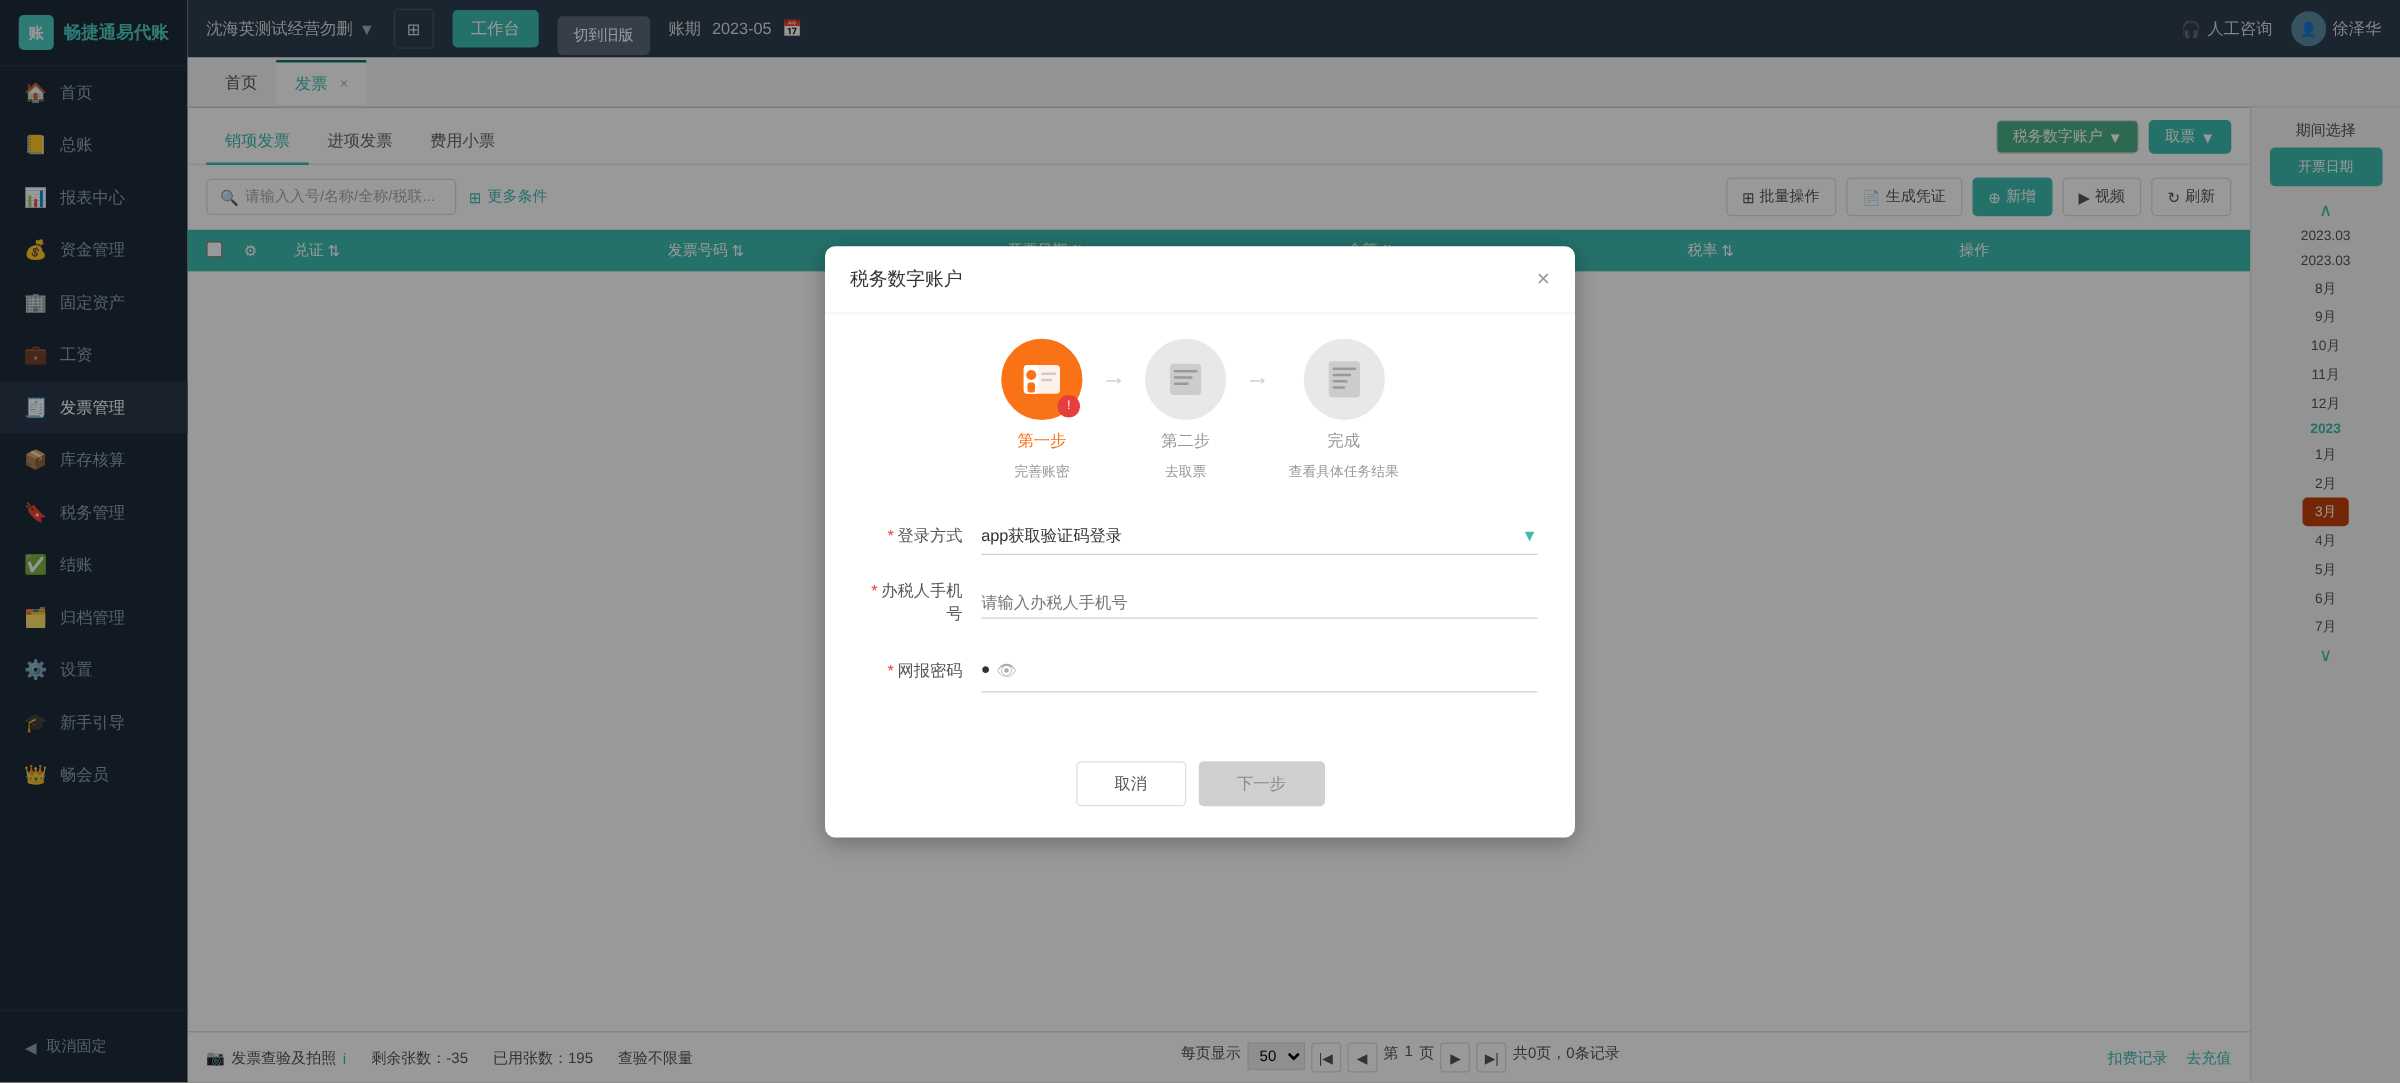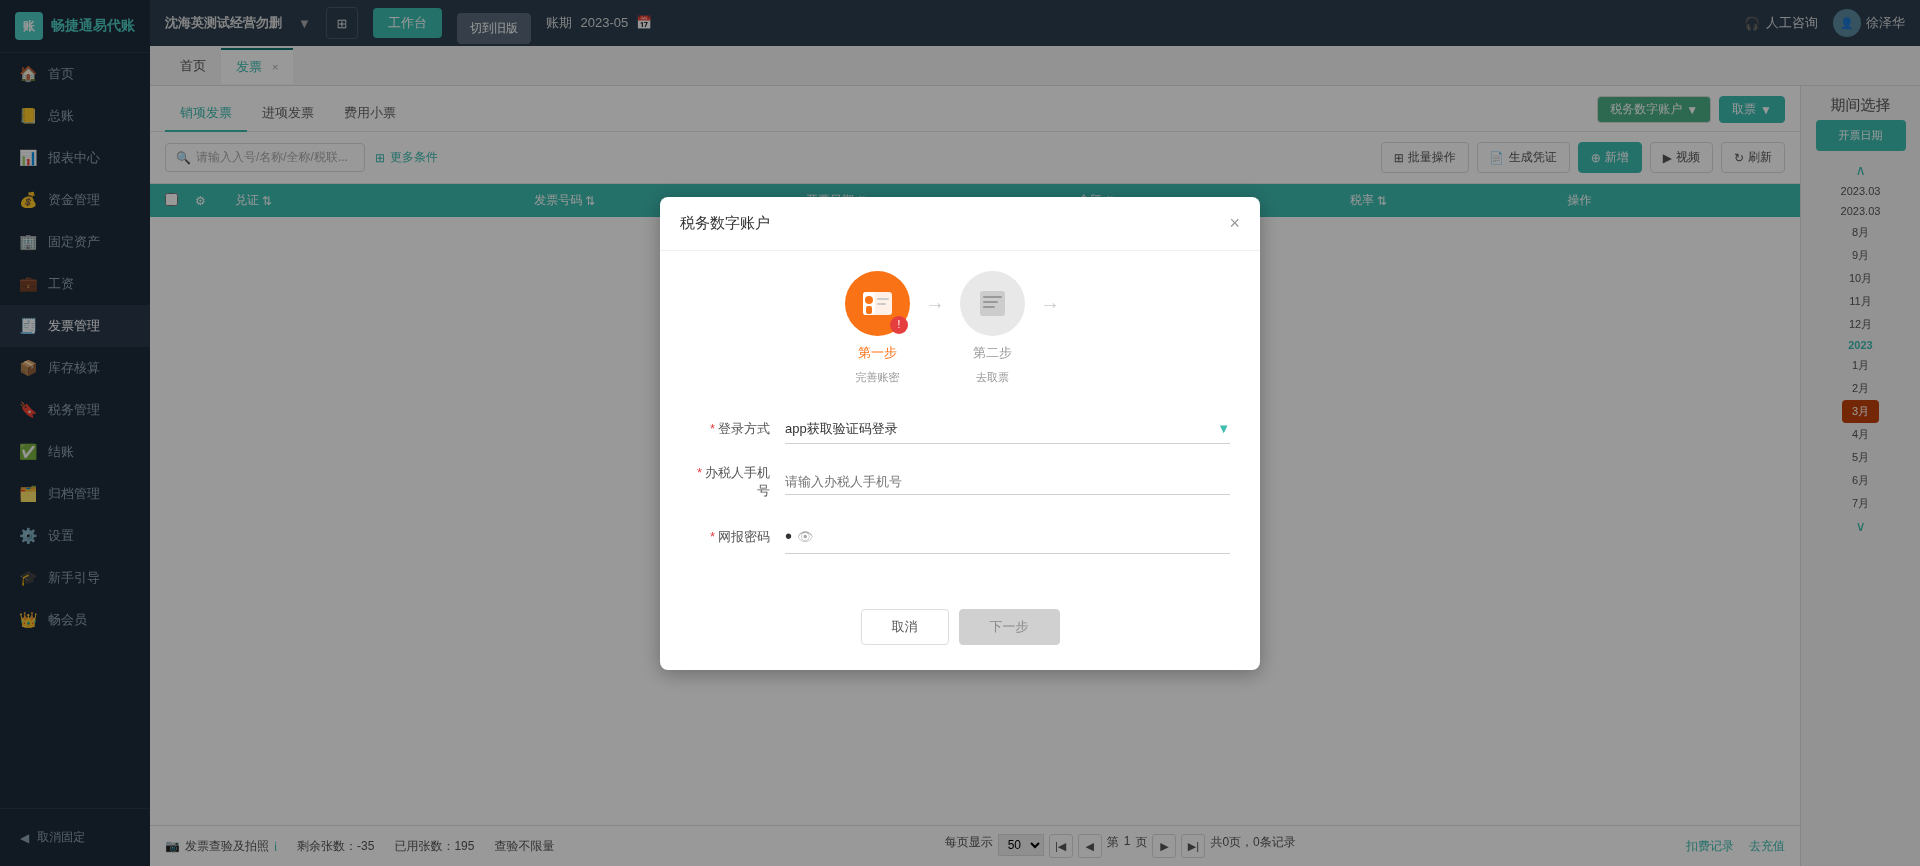--- a/index.html
+++ b/index.html
@@ -16,21 +16,21 @@
     .sidebar-item.active { color: white; background: #2a3a4a; }
     .sidebar-item .s-icon { width: 18px; height: 18px; display: flex; align-items: center; justify-content: center; font-size: 15px; }
     .sidebar-bottom { margin-top: auto; padding: 10px 0; border-top: 1px solid #2a3a4a; }
     .sidebar-bottom-item { display: flex; align-items: center; gap: 8px; padding: 10px 20px; color: #8fa3b1; cursor: pointer; font-size: 12px; }
 
     
     .main-area { flex: 1; display: flex; flex-direction: column; overflow: hidden; }
 
     
     .topbar { background: #2c3e50; height: 46px; display: flex; align-items: center; padding: 0 15px; gap: 15px; color: white; flex-shrink: 0; }
-    .topbar-company { display: flex; align-items: center; gap: 16px; font-size: 13px; color: #ddd; font-weight: bold; }
+    .topbar-company { display: flex; align-items: center; gap: 5px; font-size: 13px; color: #ddd; }
     .topbar-company .arrow { color: #aaa; }
     .topbar-icon-btn { width: 32px; height: 32px; border: 1px solid #4a5a6a; border-radius: 4px; display: flex; align-items: center; justify-content: center; cursor: pointer; color: #ddd; }
     .topbar-btn { padding: 6px 15px; background: #3dbcb0; border-radius: 4px; color: white; cursor: pointer; font-size: 13px; }
     .topbar-period { color: #ddd; font-size: 13px; }
     .topbar-period-icon { color: #3dbcb0; margin-left: 5px; }
     .topbar-right { margin-left: auto; display: flex; align-items: center; gap: 15px; color: #ddd; font-size: 13px; }
     .topbar-user { display: flex; align-items: center; gap: 5px; }
     .user-avatar { width: 28px; height: 28px; border-radius: 50%; background: #5a8a9f; display: flex; align-items: center; justify-content: center; color: white; font-size: 11px; }
 
     
@@ -349,21 +349,21 @@
             <span>共0页，0条记录</span>
           </div>
           <div class="footer-right">
             <span class="footer-link">扣费记录</span>
             <span class="footer-link">去充值</span>
           </div>
         </div>
       </div>
 
       <div class="right-panel">
-        <div style="font-size:15px;color:#555;margin-bottom:5px;">期间选择</div>
+        <div style="font-size:12px;color:#555;margin-bottom:5px;">期间选择</div>
         <div class="rp-btn">
           <span>开票日期</span>
         </div>
         <div class="rp-arrow">∧</div>
         <div class="rp-month">
           <span>2023.03</span>
         </div>
         <div class="rp-month">
           <span>2023.03</span>
         </div>
@@ -446,20 +446,33 @@
               <rect x="8" y="15" width="15" height="2" rx="1" fill="#999"></rect>
               <rect x="8" y="20" width="12" height="2" rx="1" fill="#999"></rect>
             </svg>
           </div>
           <span class="step-label inactive">第二步</span>
           <span class="step-desc">去取票</span>
         </div>
 
         <div class="step-arrow">→</div>
 
+        <div class="step">
+          <div class="step-icon-wrap inactive-step">
+            <svg width="35" height="35" viewBox="0 0 35 35">
+              <rect x="5" y="3" width="25" height="29" rx="3" fill="#ccc"></rect>
+              <rect x="8" y="8" width="19" height="2" rx="1" fill="#999"></rect>
+              <rect x="8" y="13" width="15" height="2" rx="1" fill="#999"></rect>
+              <rect x="8" y="18" width="12" height="2" rx="1" fill="#999"></rect>
+              <rect x="8" y="23" width="10" height="2" rx="1" fill="#999"></rect>
+            </svg>
+          </div>
+          <span class="step-label inactive">完成</span>
+          <span class="step-desc">查看具体任务结果</span>
+        </div>
       </div>
 
       <div class="form-row">
         <label class="form-label required">登录方式</label>
         <div class="form-input">
           <div class="select-wrap">
             <span class="select-value">app获取验证码登录</span>
             <span class="select-arrow">▼</span>
           </div>
         </div>

